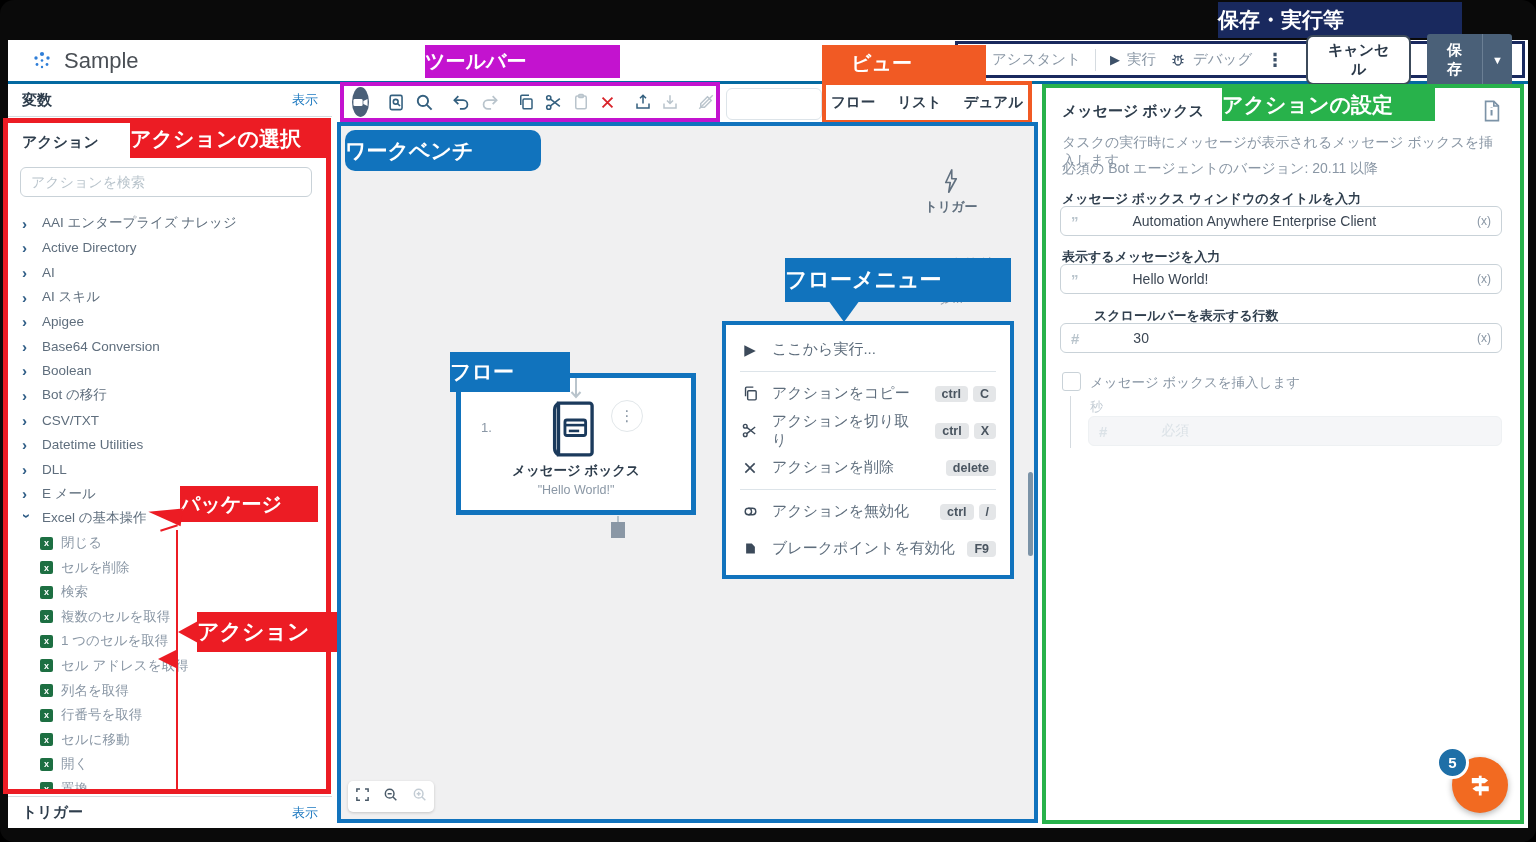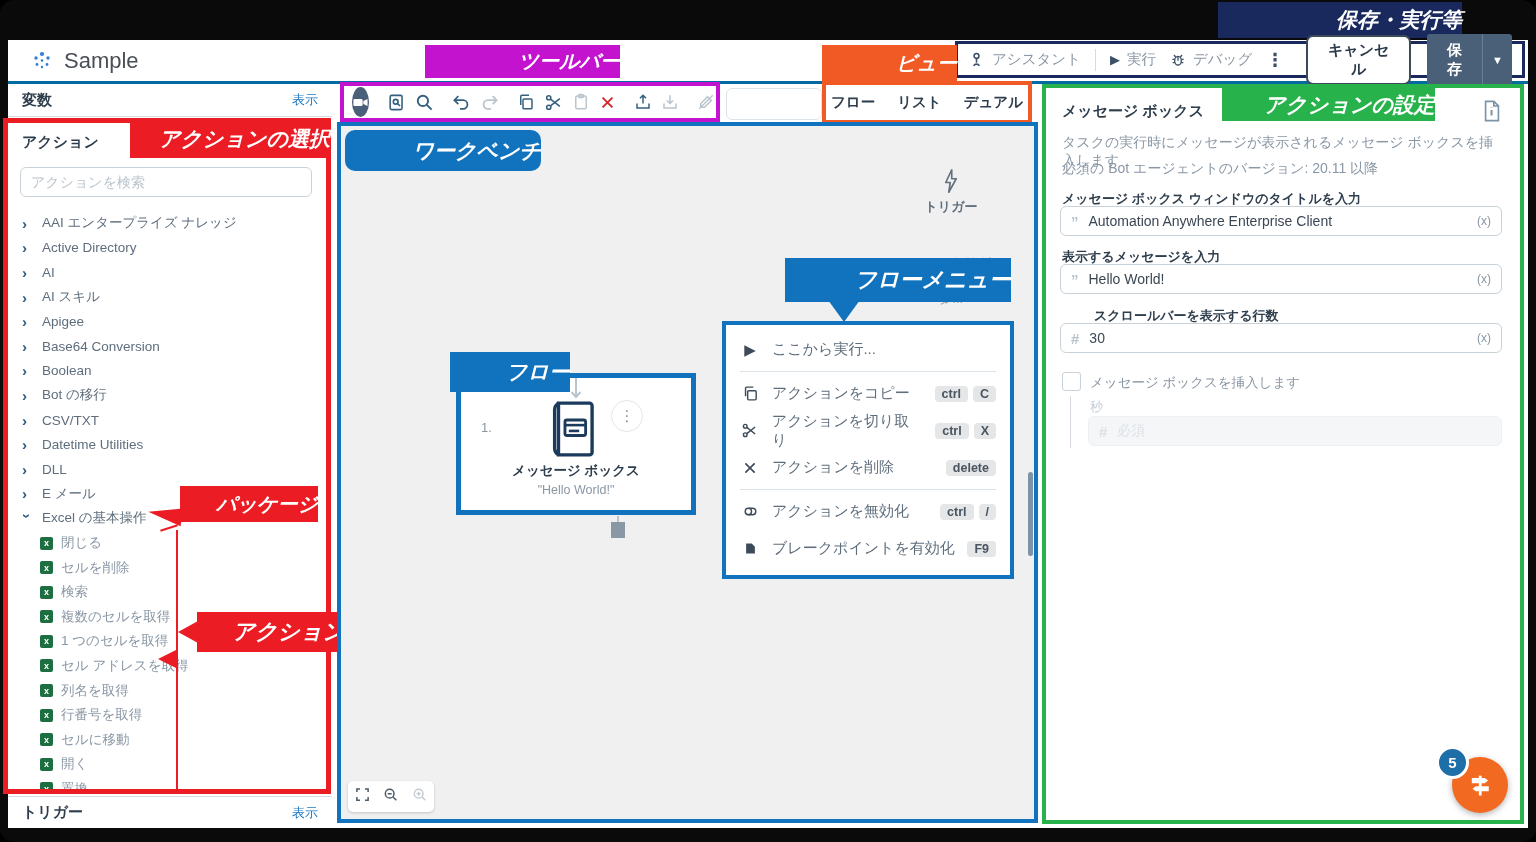--- a/index.html
+++ b/index.html
@@ -14,26 +14,26 @@
   
   #hdr-right{position:absolute;left:955px;top:41px;width:570px;height:37px;border:3px solid #19295e;background:#fff;display:flex;align-items:center;gap:14px;padding:0 10px;box-sizing:border-box;}
   .hbtn{display:flex;align-items:center;gap:7px;color:#8a97a5;font-size:14.5px;cursor:pointer;white-space:nowrap;}
   .hbtn svg{color:#3c5068;}
   .vsep{width:1px;height:22px;background:#d5dbe0;}
   .dots{color:#3c5068;font-size:18px;font-weight:bold;letter-spacing:0;}
   .btn-cancel{border:2px solid #3c4a5a;border-radius:7px;padding:4px 18px;font-size:15px;color:#2c3a4a;background:#fff;font-weight:bold;cursor:pointer;}
   .btn-save{background:#4a6078;color:#fff;font-size:15px;font-weight:bold;border:none;padding:7px 20px;border-radius:3px 0 0 3px;cursor:pointer;}
   .btn-save-caret{background:#4a6078;color:#fff;border:none;border-left:1px solid #6b7f94;padding:7px 9px;font-size:11px;border-radius:0 3px 3px 0;cursor:pointer;}
   
-  .ann{color:#fff;font-weight:bold;display:flex;align-items:center;justify-content:flex-end;white-space:nowrap;font-style:italic;}
+  .ann{color:#fff;font-weight:bold;display:flex;align-items:center;justify-content:flex-start;white-space:nowrap;}
   .ann-navy{background:#19295e;}
   .ann-red{background:#ec1c24;}
   .ann-blue{background:#1173bd;}
   .ann-magenta{background:#c313cf;}
-  .ann-orange{background:#f15a24;}
+  .ann-orange{background:#f15a24;padding-left:29px;}
   .ann-green{background:#28b24b;}
   
   #vars-row{position:absolute;left:8px;top:84px;width:324px;height:33px;background:#fff;border-bottom:1px solid #d5dbe0;display:flex;align-items:center;justify-content:space-between;padding:0 14px;box-sizing:border-box;}
   .panel-h{font-size:15px;font-weight:bold;color:#2f3e4d;}
   .link{font-size:13px;color:#1d79c0;cursor:pointer;}
   #left-red-box{position:absolute;left:3px;top:118px;width:328px;height:676px;border:5px solid #ec1c24;background:#fff;box-sizing:border-box;overflow:hidden;}
   #actions-tab{position:absolute;left:14px;top:10px;font-size:15px;font-weight:bold;color:#2f3e4d;}
   #action-search{position:absolute;left:12px;top:44px;width:292px;height:30px;border:1px solid #c9d2d8;border-radius:6px;font-size:14px;color:#3c4754;padding:0 10px;box-sizing:border-box;outline:none;}
   #action-search::placeholder{color:#b9c4cc;}
   #pkg-list{position:absolute;left:0;top:88px;width:100%;}
@@ -80,21 +80,21 @@
   
   .tail-down{position:absolute;width:0;height:0;border-left:16px solid transparent;border-right:16px solid transparent;border-top:22px solid #1173bd;}
   .tail-left-red{position:absolute;width:0;height:0;border-top:11px solid transparent;border-bottom:11px solid transparent;border-right:20px solid #ec1c24;}
   
   #right-box{position:absolute;left:1042px;top:84px;width:482px;height:740px;border:4px solid #28b24b;background:#fff;box-sizing:border-box;}
   .rp-title{position:absolute;left:16px;top:14px;font-size:15px;font-weight:bold;color:#2f3e4d;}
   .rp-desc{position:absolute;left:16px;width:440px;font-size:14px;color:#8a97a5;}
   .fld-label{position:absolute;left:16px;font-size:13px;font-weight:bold;color:#2f3e4d;}
   .fld{position:absolute;left:14px;width:442px;height:30px;border:1px solid #c9d2d8;border-radius:6px;display:flex;align-items:center;padding:0 10px;box-sizing:border-box;gap:10px;}
   .fld .pre{color:#b9c4cc;font-size:15px;font-weight:bold;}
-  .fld .val{font-size:14px;color:#3c4754;flex:1;}
+  .fld .val{font-size:14px;color:#3c4754;flex:1;margin-left:44px;}
   .fld .clr{font-size:12px;color:#8a97a5;cursor:pointer;}
   .cb{position:absolute;left:16px;width:17px;height:17px;border:1px solid #c9d2d8;border-radius:3px;background:#fff;cursor:pointer;}
   .cb-label{position:absolute;left:44px;font-size:13.5px;color:#8a97a5;}
   .sub-line{position:absolute;left:24px;width:1px;background:#d5dbe0;}
   .sec-label{position:absolute;left:44px;font-size:13px;color:#c3ccd4;}
   .fld.dis{background:#f5f6f8;border-color:#eef1f3;color:#dfe5e9;}
   .fld.dis .pre,.fld.dis .val{color:#dbe2e7;}
   #fab{position:absolute;left:1452px;top:757px;width:56px;height:56px;border-radius:50%;background:#f26a21;display:flex;align-items:center;justify-content:center;cursor:pointer;box-shadow:0 2px 6px rgba(0,0,0,.3);}
   #fab-badge{position:absolute;left:1436px;top:746px;width:33px;height:33px;border-radius:50%;background:#1e6fa7;border:3px solid #fff;box-sizing:border-box;color:#fff;font-size:15px;font-weight:bold;display:flex;align-items:center;justify-content:center;}
 </style>

